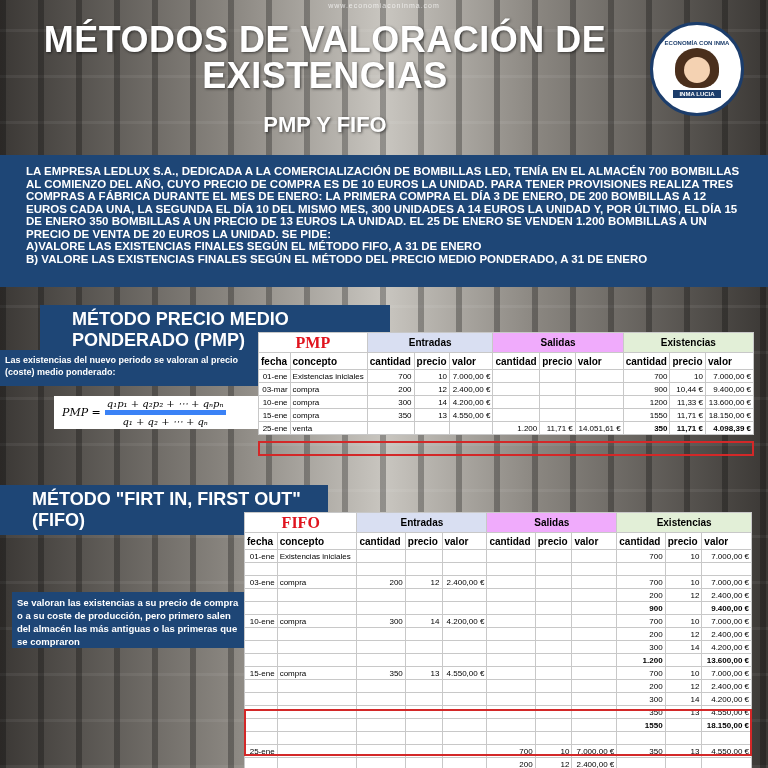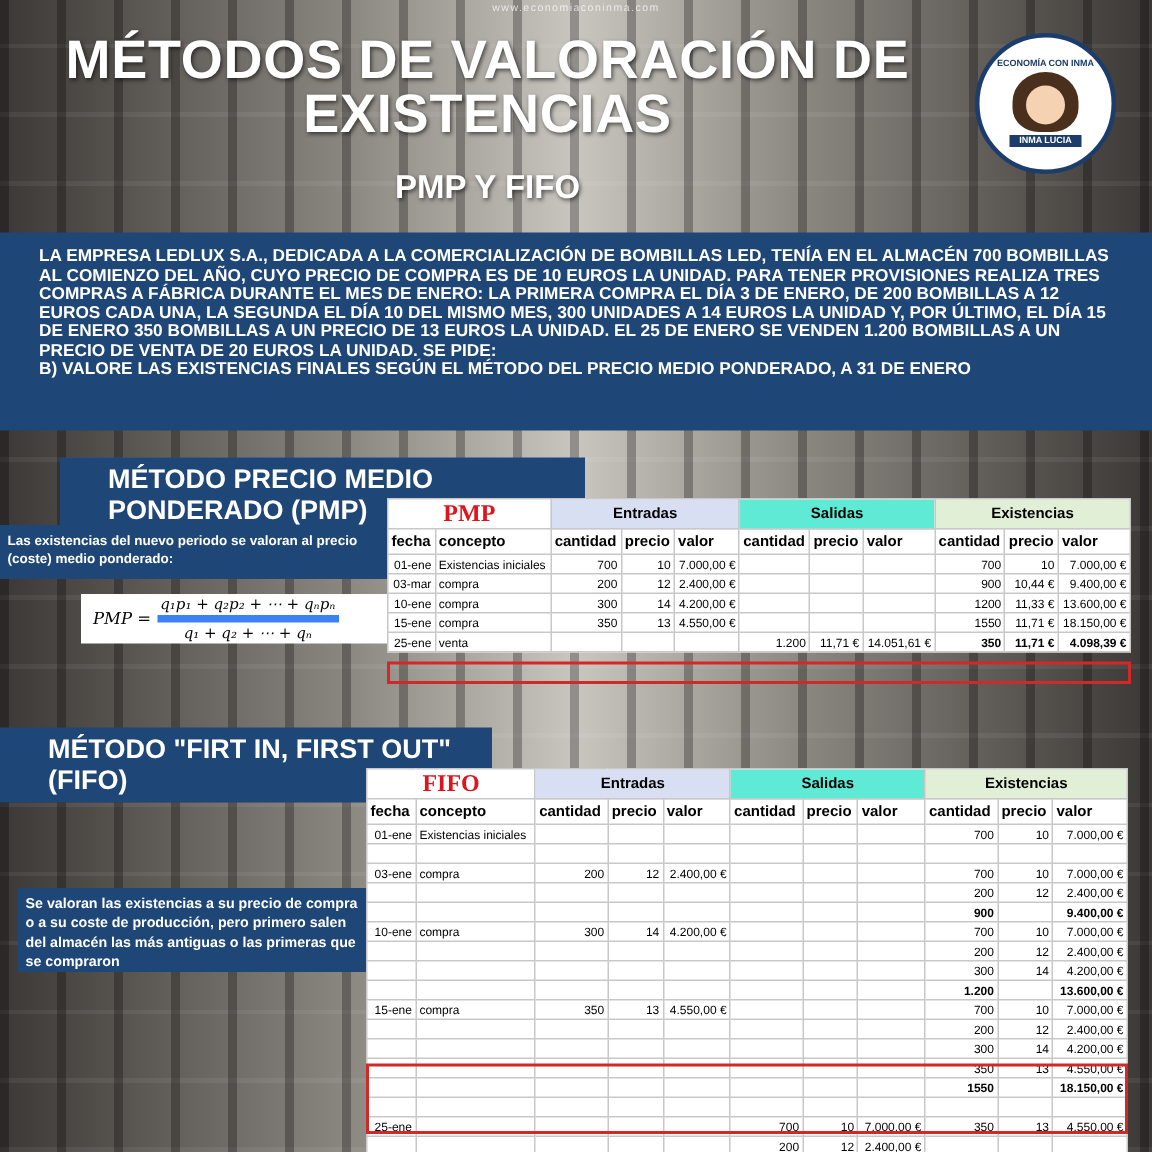--- a/index.html
+++ b/index.html
@@ -84,21 +84,21 @@
   
   .tbl {
     position: absolute; background: #ffffff; border-collapse: collapse;
     font-size: 8px; color: #000;
   }
   .tbl td, .tbl th { border: 1px solid #c8c8c8; padding: 0 2px; height: 13px; white-space: nowrap; }
   .tbl .hdr-main { font-weight: bold; font-size: 10px; text-align: center; height: 20px; }
   .tbl .hdr-sub { font-weight: bold; font-size: 10px; text-align: left; height: 17px; }
   .tbl .brand { color: #e0141e; font-family: "Liberation Serif", serif; font-size: 16px; font-weight: bold; text-align: center; }
   .tbl .ent { background: #d9dff2; }
-  .tbl .sal { background: #5eead4; }
+  .tbl .sal { background: #f0abfc; }
   .tbl .exi { background: #e2efd7; }
   .tbl .num { text-align: right; }
   .tbl .date { text-align: right; }
   .tbl .bold { font-weight: bold; }
   .pmp-tbl { top: 332px; left: 258px; width: 496px; }
   .fifo-tbl { top: 512px; left: 244px; width: 508px; }
   .red-box { position: absolute; border: 2px solid #d32828; pointer-events: none; }
   .pmp-red { top: 441px; left: 258px; width: 496px; height: 15px; }
   .fifo-red { top: 709px; left: 244px; width: 508px; height: 47px; }
 </style>
@@ -112,20 +112,21 @@
 <h2 class="subtitle">PMP Y FIFO</h2>
 
 <div class="logo">
   <span class="top">ECONOMÍA CON INMA</span>
   <div class="face"></div>
   <span class="name">INMA LUCIA</span>
 </div>
 
 <div class="problem">
   <p>LA EMPRESA LEDLUX S.A., DEDICADA A LA COMERCIALIZACIÓN DE BOMBILLAS LED, TENÍA EN EL ALMACÉN 700 BOMBILLAS AL COMIENZO DEL AÑO, CUYO PRECIO DE COMPRA ES DE 10 EUROS LA UNIDAD. PARA TENER PROVISIONES REALIZA TRES COMPRAS A FÁBRICA DURANTE EL MES DE ENERO: LA PRIMERA COMPRA EL DÍA 3 DE ENERO, DE 200 BOMBILLAS A 12 EUROS CADA UNA, LA SEGUNDA EL DÍA 10 DEL MISMO MES, 300 UNIDADES A 14 EUROS LA UNIDAD Y, POR ÚLTIMO, EL DÍA 15 DE ENERO 350 BOMBILLAS A UN PRECIO DE 13 EUROS LA UNIDAD. EL 25 DE ENERO SE VENDEN 1.200 BOMBILLAS A UN PRECIO DE VENTA DE 20 EUROS LA UNIDAD. SE PIDE:</p>
+  <p>A)VALORE LAS EXISTENCIAS FINALES SEGÚN EL MÉTODO FIFO, A 31 DE ENERO</p>
   <p>B) VALORE LAS EXISTENCIAS FINALES SEGÚN EL MÉTODO DEL PRECIO MEDIO PONDERADO, A 31 DE ENERO</p>
 </div>
 
 <div class="section-bar pmp-bar">MÉTODO PRECIO MEDIO PONDERADO (PMP)</div>
 <div class="side-note pmp-note">Las existencias del nuevo periodo se valoran al precio (coste) medio ponderado:</div>
 <div class="formula">
   <span class="lhs">PMP =</span>
   <span class="frac">
     <span class="num">q₁p₁ + q₂p₂ + ⋯ + qₙpₙ</span>
     <span class="den">q₁ + q₂ + ⋯ + qₙ</span>

